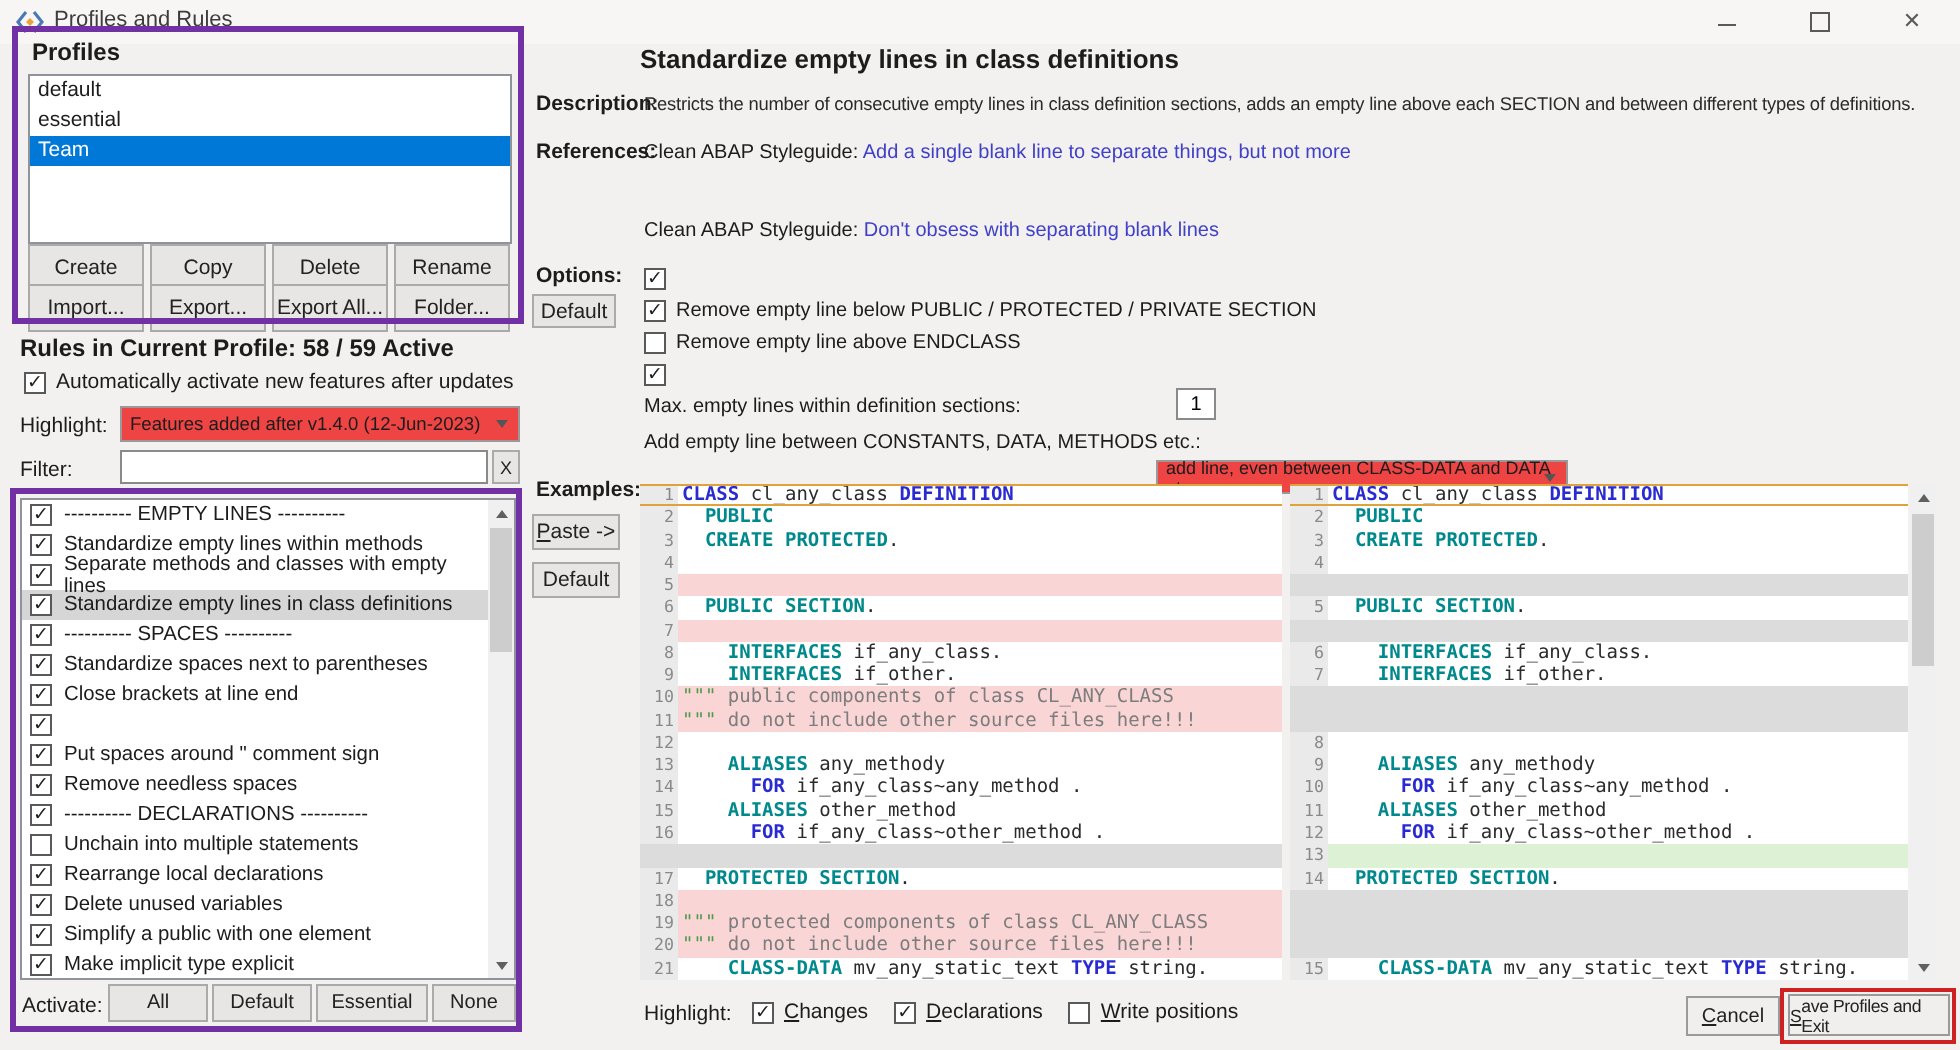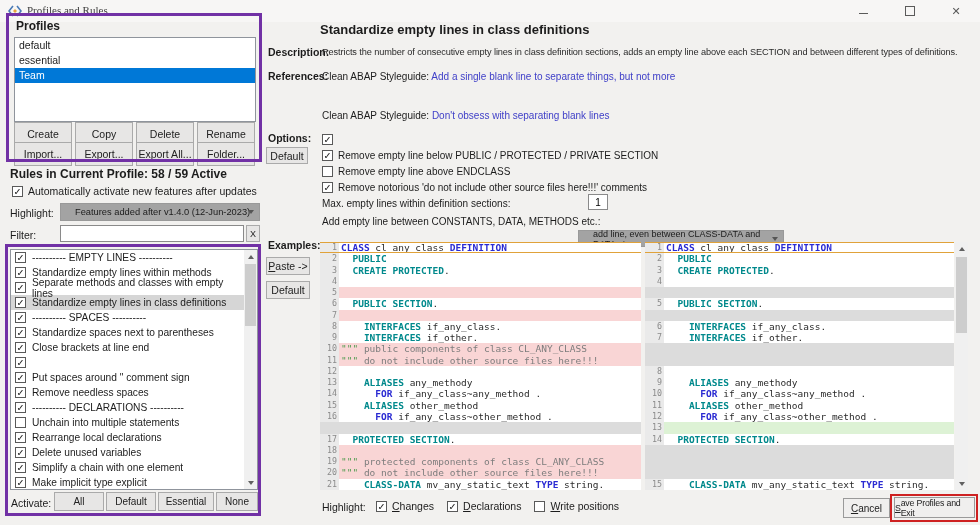--- a/index.html
+++ b/index.html
@@ -3,37 +3,37 @@
 <meta charset="utf-8">
 <style>
   html,body{margin:0;padding:0;}
   body{width:980px;height:525px;position:relative;overflow:hidden;background:#f2f1ef;
        font-family:"Liberation Sans",sans-serif;color:#1c1c1c;-webkit-font-smoothing:antialiased;}
   .abs{position:absolute;}
   u{text-decoration:underline;}
 
   
   .titlebar{left:0;top:0;width:980px;height:22px;background:#f7f6f5;}
-  .app-title{left:27px;top:4px;font-size:11px;color:#3d3d3d;font-family:Liberation Serif, serif;}
+  .app-title{left:27px;top:4px;font-size:11px;color:#3d3d3d;}
   .app-icon{left:8px;top:4px;width:14px;height:14px;}
   .winctl{top:0;width:34px;height:22px;text-align:center;color:#5a5a5a;}
   .wc-min{left:846px;} .wc-max{left:893px;} .wc-close{left:939px;}
   .wc-min i{display:inline-block;width:9px;height:0;border-bottom:1px solid #5a5a5a;margin-top:11px;}
   .wc-max i{display:inline-block;width:8px;height:8px;border:1px solid #5a5a5a;margin-top:6px;}
   .wc-close{font-size:11px;line-height:22px;}
 
   
   .btn{background:#e7e6e5;border:1px solid #aaa;font-size:10.5px;color:#222;
        display:flex;align-items:center;justify-content:center;box-sizing:border-box;}
   .grouplabel{font-weight:bold;font-size:12px;}
   .lbl{font-size:10.5px;}
   .cb{width:11px;height:11px;border:1px solid #595959;background:#fff;box-sizing:border-box;
       font-size:9.5px;line-height:9px;text-align:center;color:#1f1f1f;flex:0 0 11px;display:inline-block;}
-  .combo{background:#a3a3a3;border:1px solid #999;box-sizing:border-box;display:flex;align-items:center;
-         padding-left:14px;position:relative;}
+  .combo{background:#ef4444;border:1px solid #999;box-sizing:border-box;display:flex;align-items:center;
+         padding-left:4px;position:relative;}
   .combo .arrow{position:absolute;right:5px;top:50%;margin-top:-2px;width:0;height:0;
                 border-left:3.5px solid transparent;border-right:3.5px solid transparent;border-top:4px solid #555;}
   .textinput{background:#fff;border:1px solid #8a8a8a;box-sizing:border-box;font-size:10.5px;padding:0 3px;
              font-family:"Liberation Sans",sans-serif;}
 
   
   .ann{pointer-events:none;box-sizing:border-box;}
   .ann-p1{left:6px;top:13px;width:256px;height:149px;border:3px solid #7131a5;}
   .ann-p2{left:5px;top:244px;width:256px;height:272px;border:3px solid #7131a5;}
   .ann-red{left:890px;top:494px;width:88px;height:28px;border:2.5px solid #ce2121;}
@@ -224,21 +224,21 @@
       <div class="rrow">
         <span class="cb">✓</span>
         <span class="rlabel">Rearrange local declarations</span>
       </div>
       <div class="rrow">
         <span class="cb">✓</span>
         <span class="rlabel">Delete unused variables</span>
       </div>
       <div class="rrow">
         <span class="cb">✓</span>
-        <span class="rlabel">Simplify a chain with one element</span>
+        <span class="rlabel">Simplify a public with one element</span>
       </div>
       <div class="rrow">
         <span class="cb">✓</span>
         <span class="rlabel">Make implicit type explicit</span>
       </div>
     </div>
   <div class="rsb">
     <span class="sb-up">
         <i class="tri-up"></i>
       </span>
@@ -280,21 +280,20 @@
     <div class="chkrow">
       <span class="cb">✓</span>
       <span>Remove empty line below PUBLIC / PROTECTED / PRIVATE SECTION</span>
     </div>
     <div class="chkrow">
       <span class="cb"></span>
       <span>Remove empty line above ENDCLASS</span>
     </div>
     <div class="chkrow">
       <span class="cb">✓</span>
-      <span>Remove notorious 'do not include other source files here!!!' comments</span>
     </div>
   </div>
 <span class="abs max-label">Max. empty lines within definition sections:</span>
 <input class="abs textinput max-input" value="1" style="">
 <span class="abs add-label">Add empty line between CONSTANTS, DATA, METHODS etc.:</span>
 <div class="abs combo add-combo">
   <span>add line, even between CLASS-DATA and DATA etc.</span>
   <span class="arrow"></span>
 </div>
 

